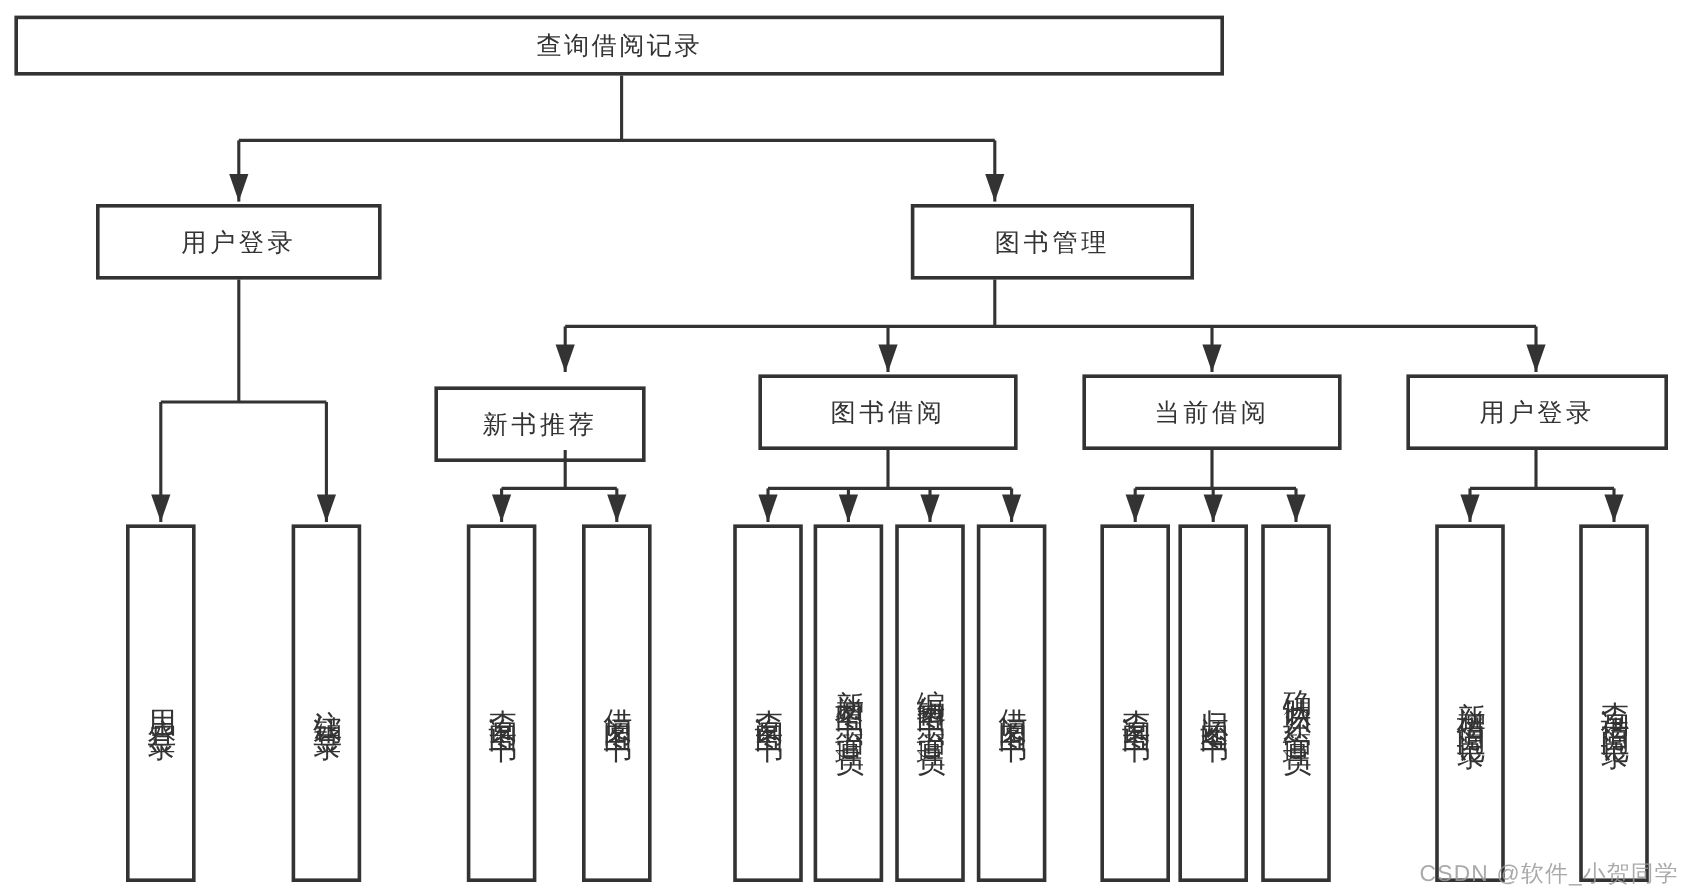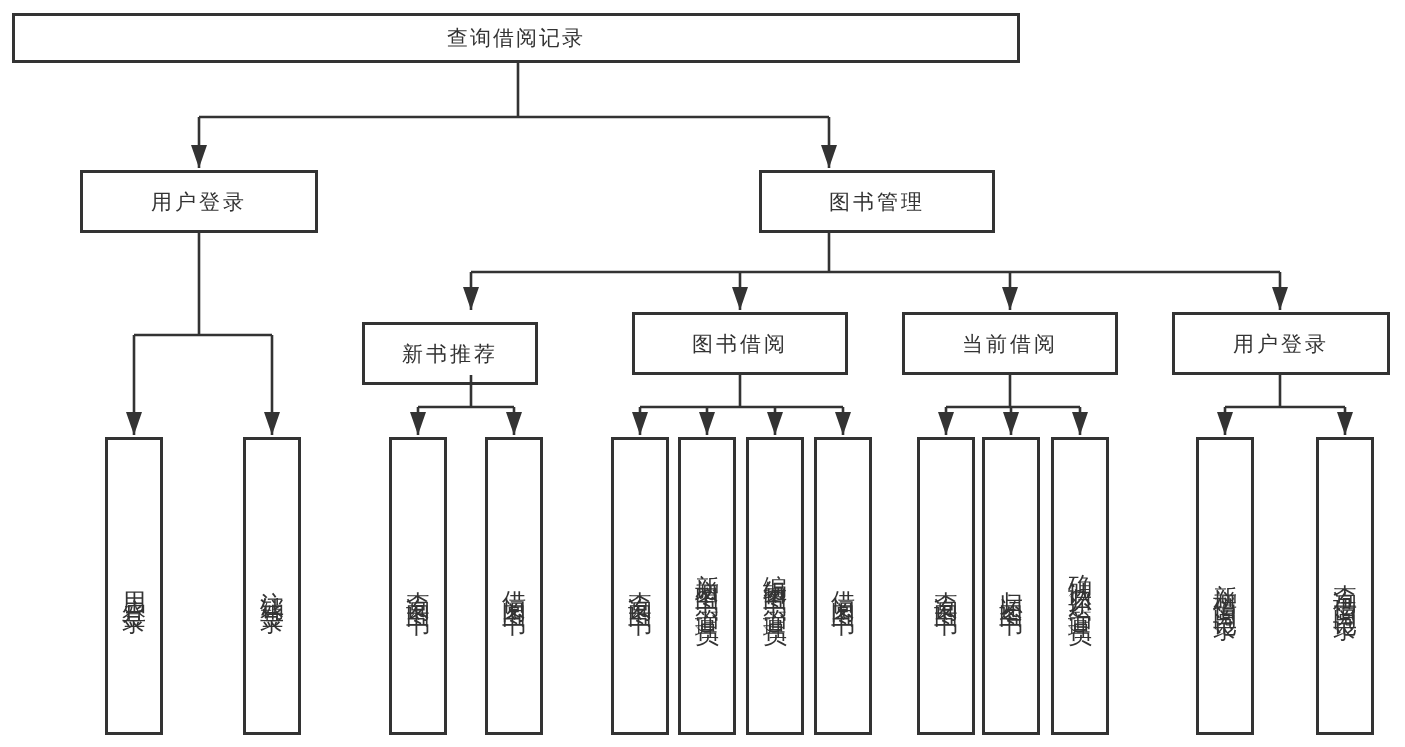--- a/index.html
+++ b/index.html
@@ -132,14 +132,15 @@
     <path class="wire" d="M1010,375 V407 M946,407 H1080"></path>
     <path class="wire" d="M946,407 V435" marker-end="url(#arr)"></path>
     <path class="wire" d="M1011,407 V435" marker-end="url(#arr)"></path>
     <path class="wire" d="M1080,407 V435" marker-end="url(#arr)"></path>
 
     <path class="wire" d="M1280,375 V407 M1225,407 H1345"></path>
     <path class="wire" d="M1225,407 V435" marker-end="url(#arr)"></path>
     <path class="wire" d="M1345,407 V435" marker-end="url(#arr)"></path>
   </svg>
 
+  <div class="watermark">CSDN @软件_小贺同学</div>
 
 </div>
 
 </body></html>

